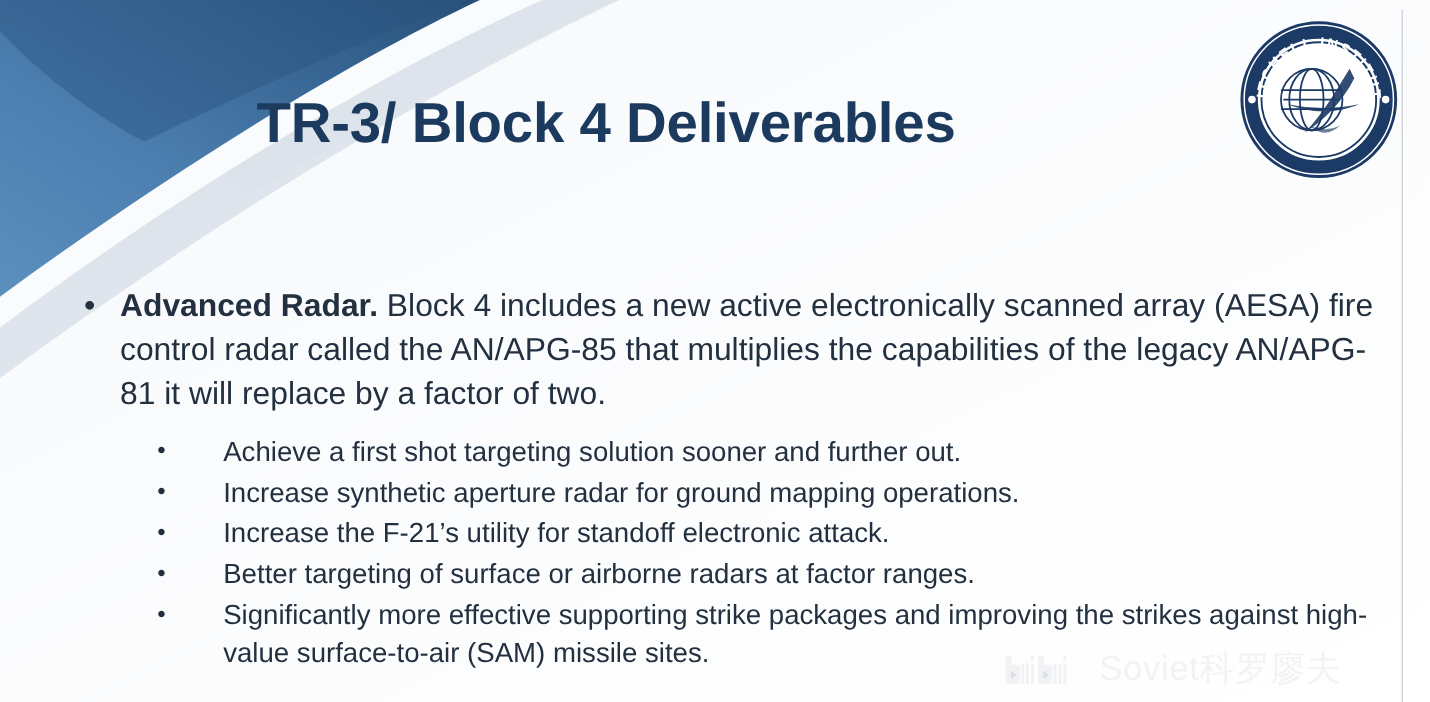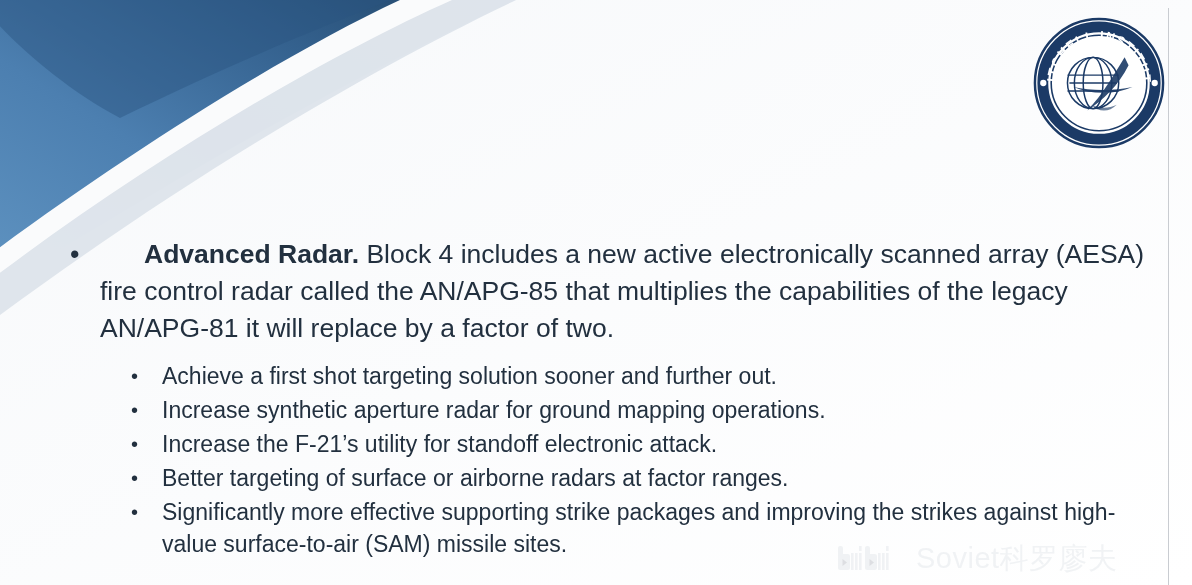--- a/index.html
+++ b/index.html
@@ -82,21 +82,20 @@
     box-sizing: border-box;
   }
   .lvl1-text {
     flex: 1 1 auto;
     font-size: 26.5px;
     line-height: 37px;
     color: #22303f;
   }
   .lvl1-text b {
     font-weight: bold;
-    margin-left: 44px;
   }
 
   .sublist {
     margin-top: 13px;
     padding-left: 63px;
   }
   .lvl2 {
     display: flex;
     align-items: flex-start;
     margin-bottom: 2px;
@@ -108,20 +107,21 @@
     line-height: 32px;
     color: #22303f;
     padding-left: 6px;
     box-sizing: border-box;
   }
   .lvl2-text {
     flex: 1 1 auto;
     font-size: 23px;
     line-height: 32px;
     color: #22303f;
+    margin-left: 24px;
   }
 
   
   .watermark {
     position: absolute;
     left: 836px;
     top: 538px;
     height: 40px;
     display: flex;
     align-items: center;
@@ -207,20 +207,21 @@
       <path d="M 40,70 H 88"></path>
     </g>
 
     <g fill="#1B3A66" opacity="0.9">
       <path d="M 96,44 C 86,60 74,82 58,98 C 74,88 90,72 100,52 Z"></path>
       <path d="M 44,74 C 62,78 86,78 104,74 C 86,82 62,82 44,74 Z"></path>
       <path d="M 62,92 C 70,96 80,96 88,92 C 80,100 70,100 62,92 Z" opacity="0.7"></path>
     </g>
   </svg>
 
+  <div class="slide-title">TR-3/ Block 4 Deliverables</div>
 
   <div class="body-area">
 
     <div class="lvl1">
       <div class="lvl1-bullet">•</div>
       <div class="lvl1-text">
         <b>Advanced Radar.</b><span> Block 4 includes a new active electronically scanned array (AESA) fire control radar called the AN/APG-85 that multiplies the capabilities of the legacy AN/APG-81 it will replace by a factor of two.</span>
       </div>
     </div>
 

